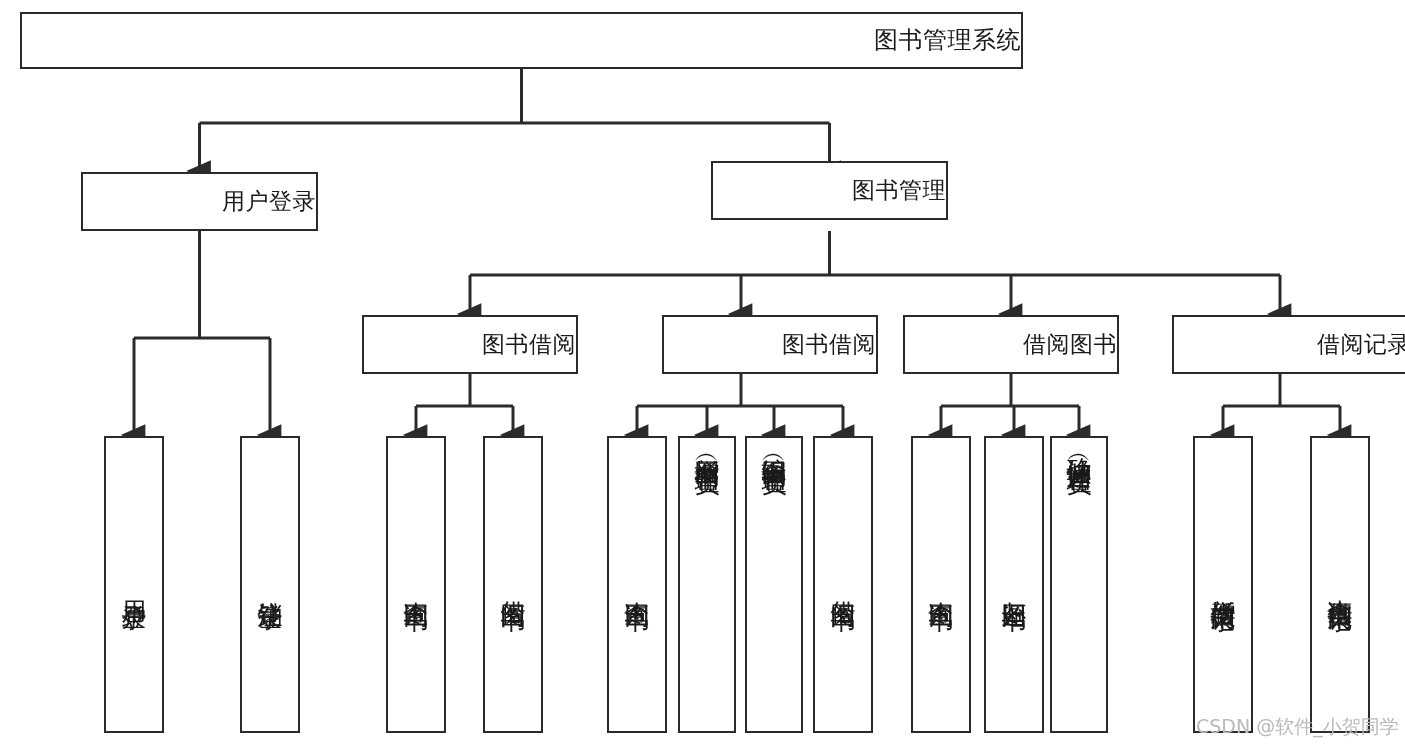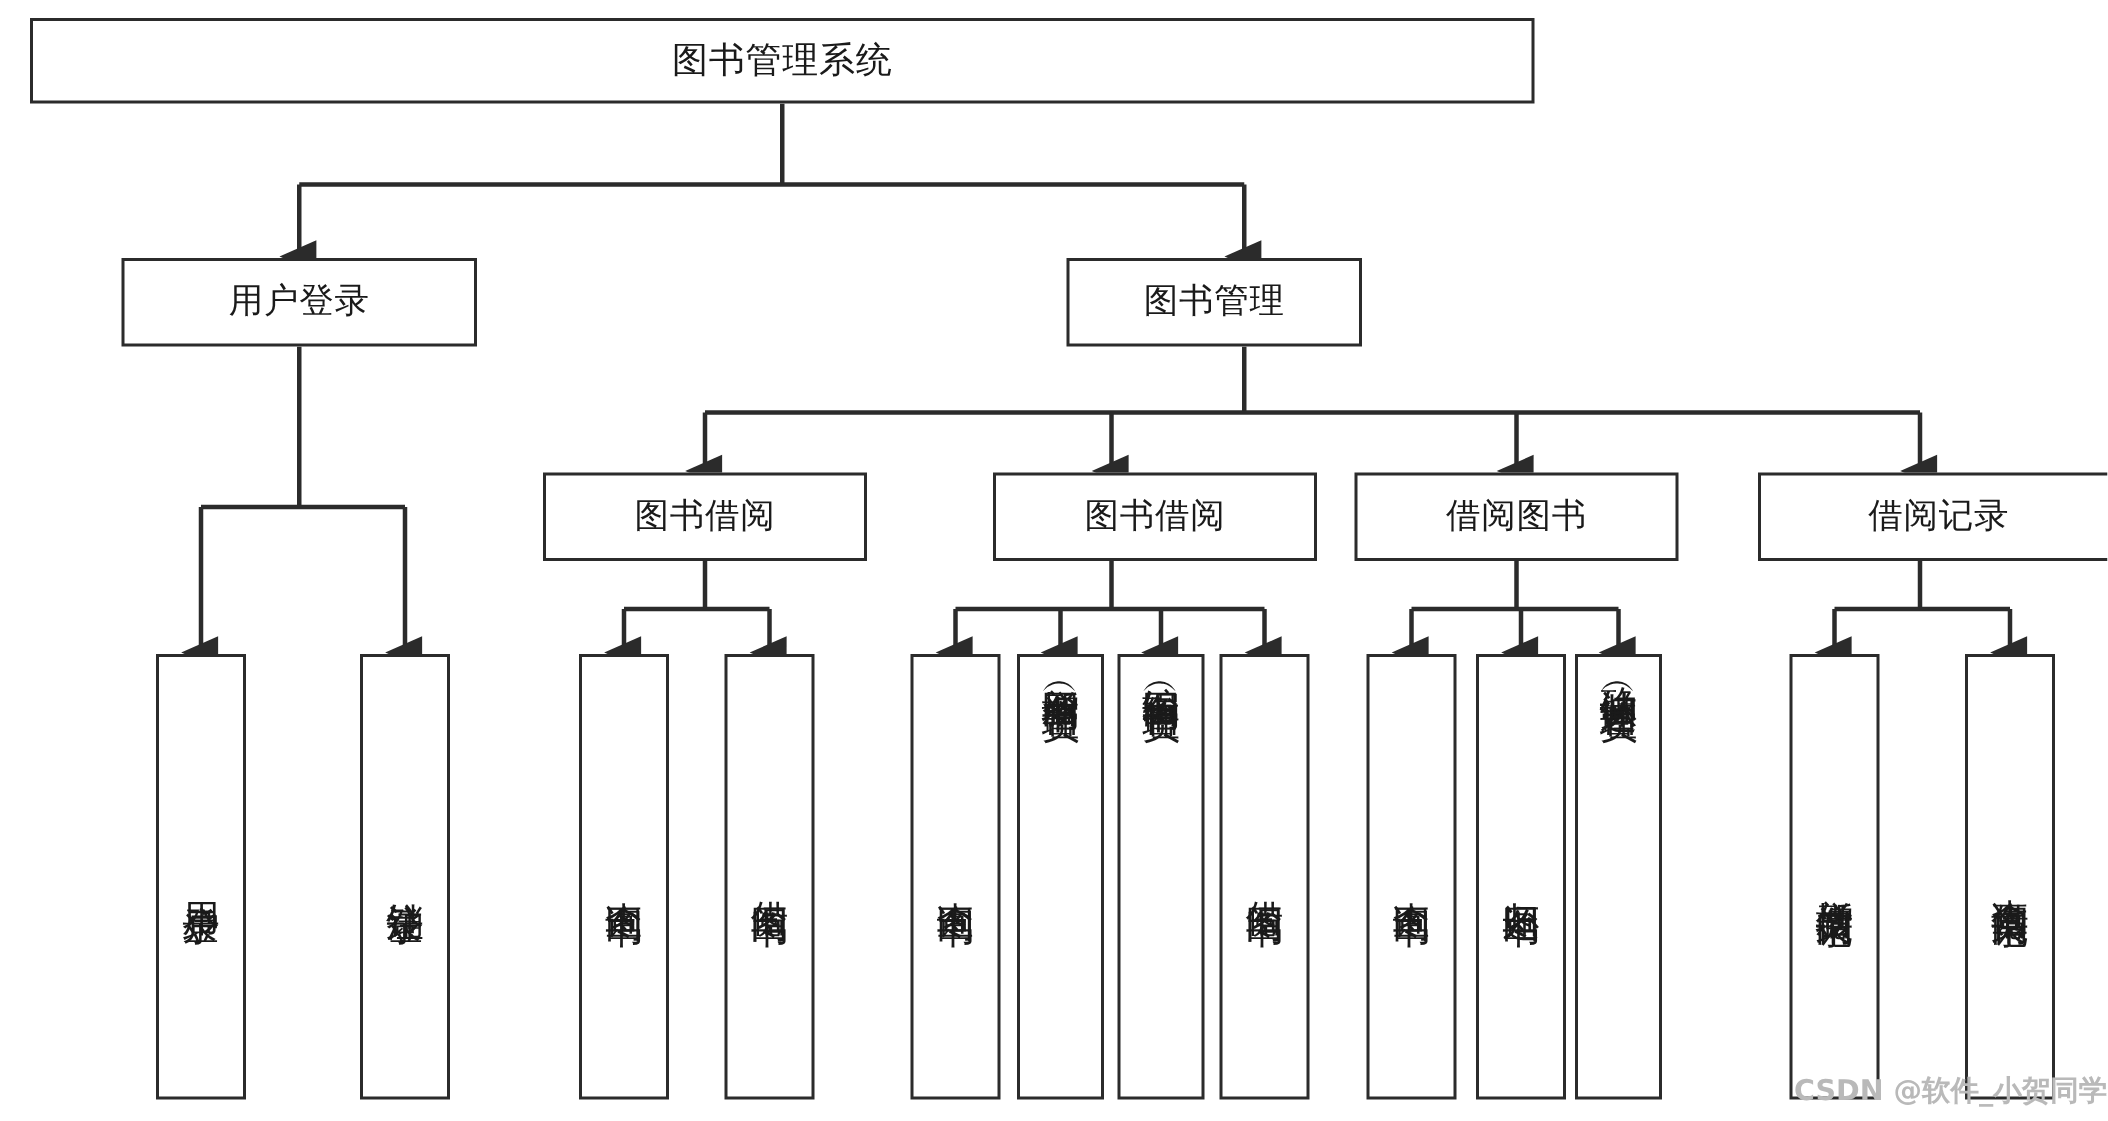--- a/index.html
+++ b/index.html
@@ -26,21 +26,21 @@
     height: 747px;
     pointer-events: none;
   }
   .node {
     position: absolute;
     box-sizing: border-box;
     background: #ffffff;
     border: 2px solid #2b2b2b;
     display: flex;
     align-items: center;
-    justify-content: center;
+    justify-content: flex-end;
     color: #1a1a1a;
     z-index: 2;
   }
   .node-label {
     display: block;
     text-align: center;
     line-height: 1.06;
     letter-spacing: 0.5px;
   }
   
@@ -68,21 +68,20 @@
   .node.vert.centered {
     align-items: center;
   }
   .watermark {
     position: absolute;
     color: #b9b9b9;
     font-size: 19px;
     white-space: nowrap;
     z-index: 5;
     font-family: "DejaVu Sans", "Liberation Sans", sans-serif;
-    font-weight: bold;
   }
 </style>
 </head>
 <body>
 
 <div id="diagram-root">
 
   <svg id="edge-layer" viewBox="0 0 1405 747" width="1405" height="747" xmlns="http://www.w3.org/2000/svg">
     <defs>
       <marker id="arrowhead" markerWidth="9" markerHeight="9" refX="4.2" refY="4.2" orient="auto" markerUnits="strokeWidth">
@@ -126,21 +125,21 @@
       </g>
   </svg>
 
   <div id="node-layer">
       <div class="node horiz root" style="left: 20px; top: 12px; width: 1003px; height: 57px;">
         <span class="node-label">图书管理系统</span>
       </div>
       <div class="node horiz" style="left: 81px; top: 172px; width: 237px; height: 59px;">
         <span class="node-label">用户登录</span>
       </div>
-      <div class="node horiz" style="left: 711px; top: 172px; width: 197px; height: 59px;">
+      <div class="node horiz" style="left: 711px; top: 161px; width: 237px; height: 59px;">
         <span class="node-label">图书管理</span>
       </div>
       <div class="node horiz" style="left: 362px; top: 315px; width: 216px; height: 59px;">
         <span class="node-label">图书借阅</span>
       </div>
       <div class="node horiz" style="left: 633px; top: 315px; width: 216px; height: 59px; margin-left: 29px;">
         <span class="node-label">图书借阅</span>
       </div>
       <div class="node horiz" style="left: 903px; top: 315px; width: 216px; height: 59px;">
         <span class="node-label">借阅图书</span>

